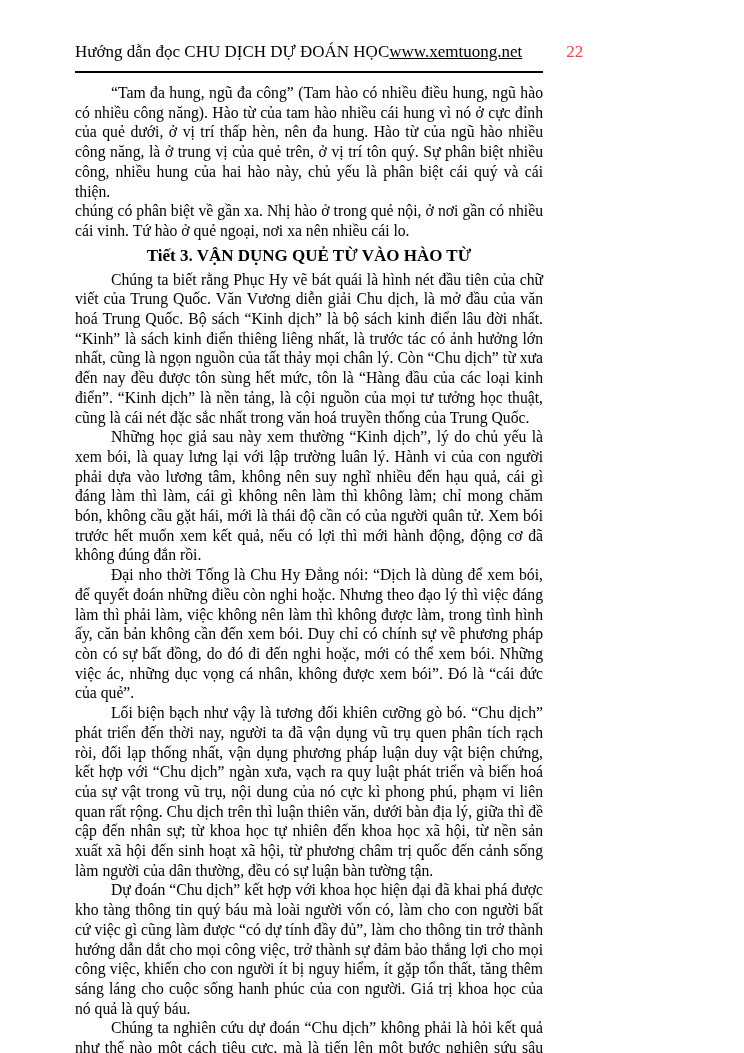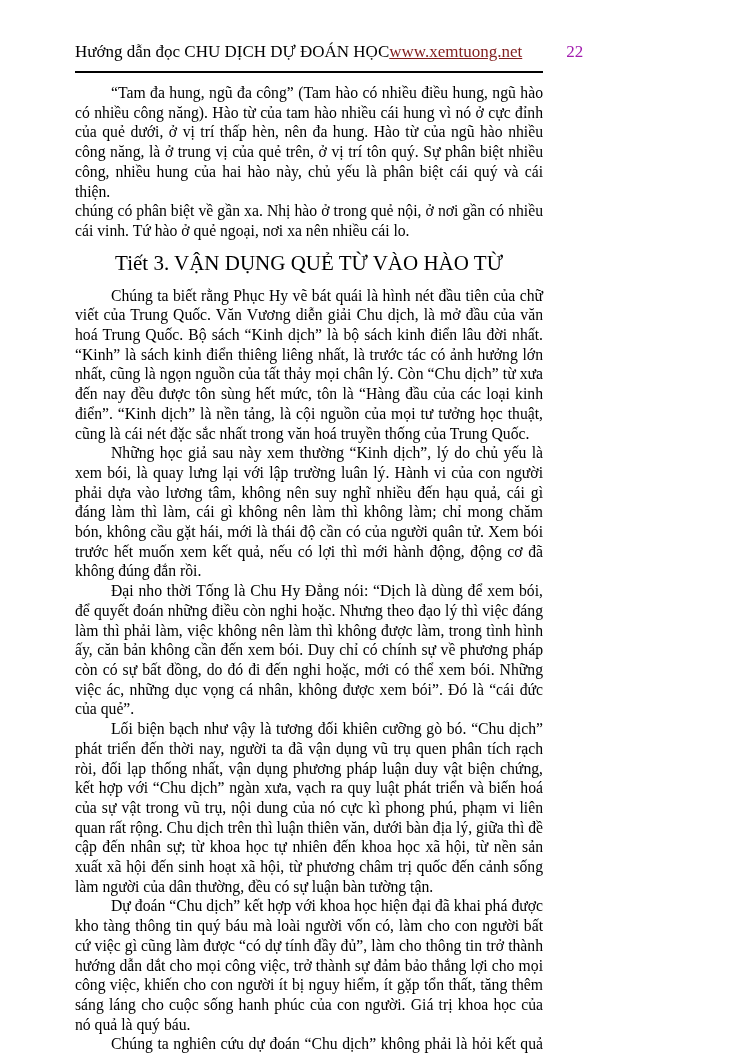--- a/index.html
+++ b/index.html
@@ -28,49 +28,49 @@
   }
   .header-title {
     font-weight: normal;
   }
   .header-right {
     display: flex;
     align-items: baseline;
     gap: 44px;
   }
   .header-link {
-    color: #7f1d1d;
+    color: #000000;
     text-decoration: underline;
     cursor: pointer;
   }
   .page-number {
-    color: #a21caf;
+    color: #ef4444;
   }
   .header-rule {
     border: 0;
     border-top: 2px solid #000000;
     margin: 9px 0 10px 0;
     height: 0;
   }
   .page-body {
     font-size: 15.7px;
     line-height: 19.7px;
     text-align: justify;
   }
   .para {
     margin: 0;
     text-indent: 36px;
   }
   .para.no-indent {
     text-indent: 0;
   }
   .section-title {
-    margin: 12px;
-    font-size: 21px;
-    font-weight: normal;
+    margin: 4px;
+    font-size: 17px;
+    font-weight: bold;
     text-align: center;
     text-indent: 0;
     line-height: 21px;
   }
 </style>
 </head>
 <body>
 
 <div class="page">
 

